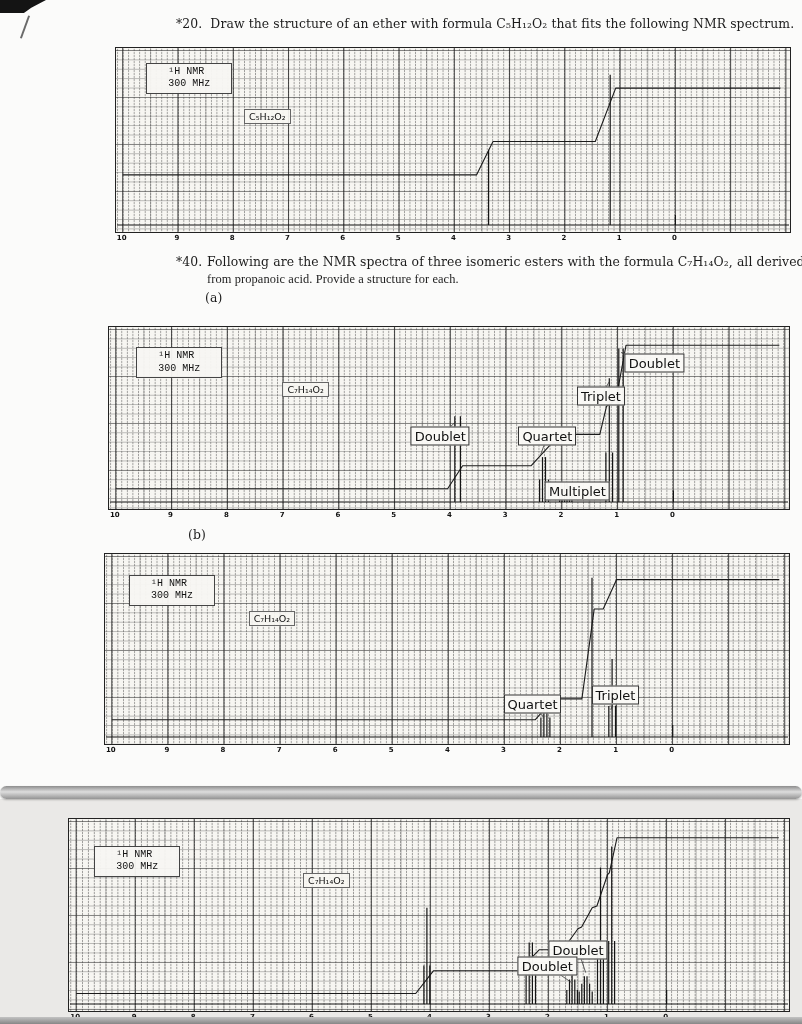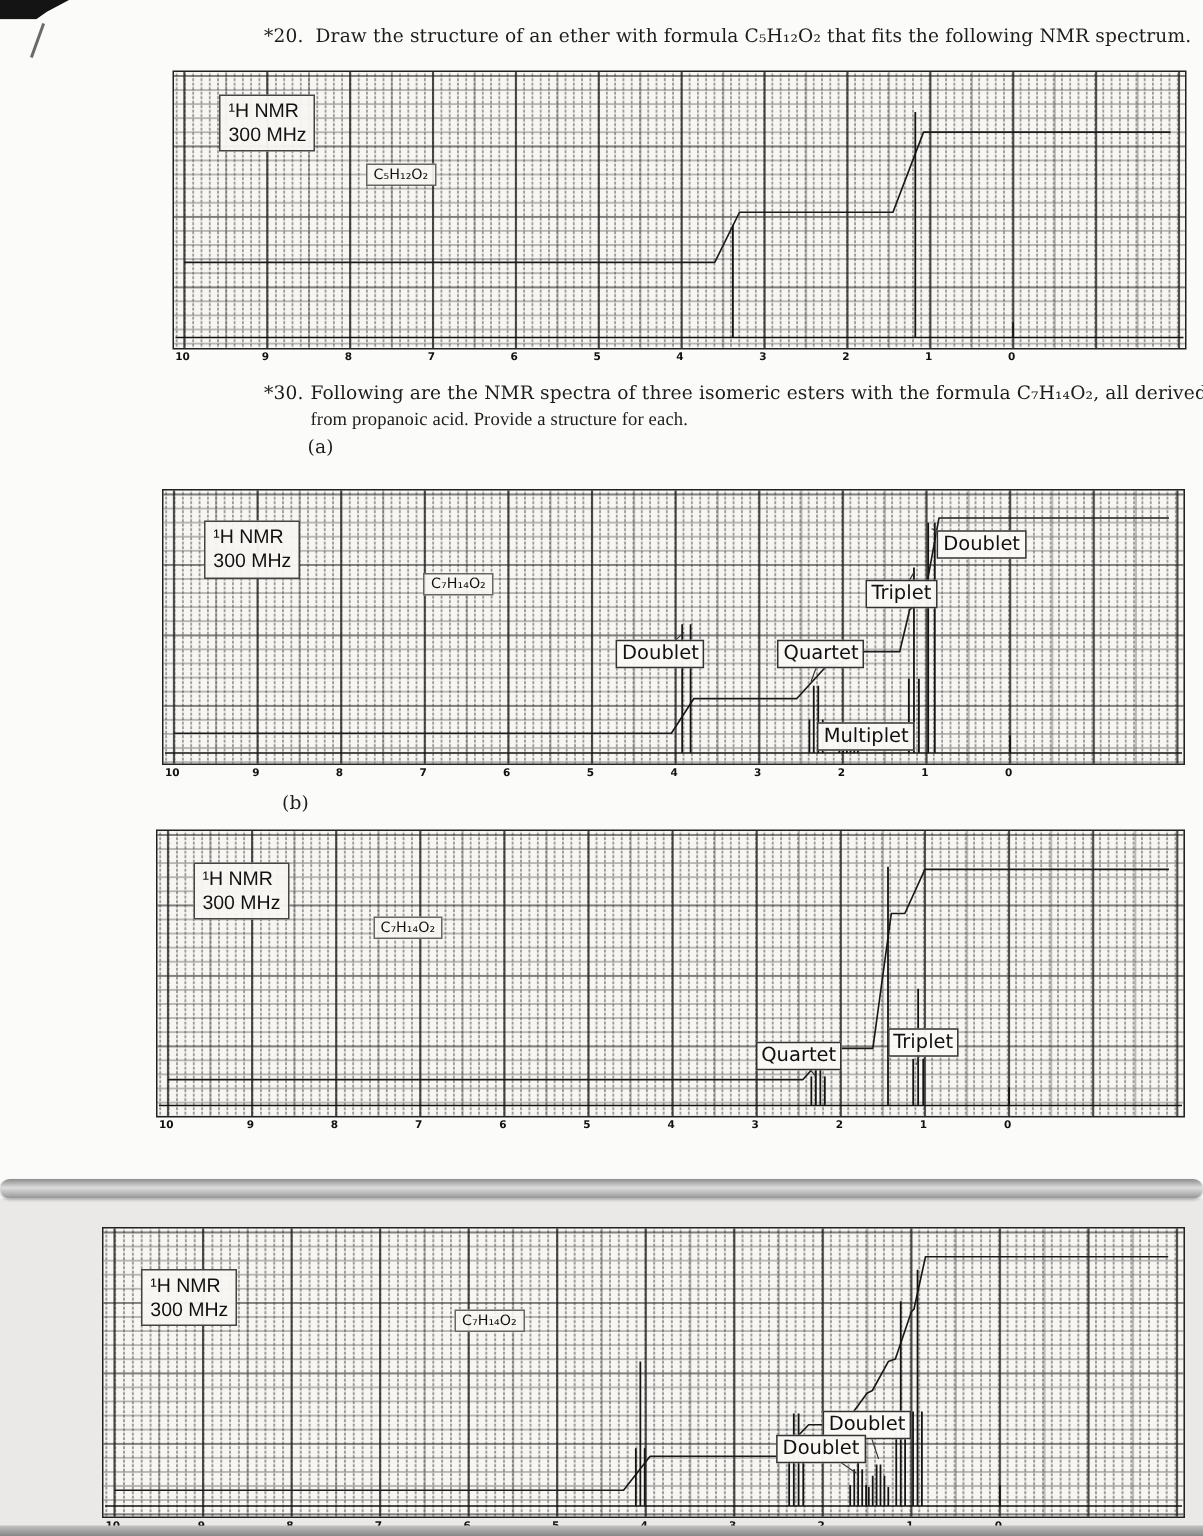--- a/index.html
+++ b/index.html
@@ -36,22 +36,22 @@
       100% 47px,
       100% 9.4px,
       100% 3px,
       0.82% 100%;
     background-position:1% 0, 1% 0, 0 2px, 0 2px, 0 0, 1% 0;
   }
   .plot svg{position:absolute;left:0;top:0;}
   .nmr-header{
     position:absolute;z-index:2;
     border:1px solid #444;background:rgba(247,246,242,.96);
-    padding:2px 5px;font-family:Liberation Sans, sans-serif;
-    font-size:13px;line-height:1.25;color:#111;white-space:nowrap;
+    padding:2px 21px;font-family:Liberation Mono, monospace;
+    font-size:10px;line-height:1.25;color:#111;white-space:nowrap;
   }
   .formula{
     position:absolute;z-index:2;
     border:1px solid #666;background:rgba(247,246,242,.92);
     padding:1px 4px;font-family:"DejaVu Sans",sans-serif;
     font-size:9.5px;color:#111;white-space:nowrap;
   }
   .ann{
     position:absolute;z-index:3;transform:translate(-50%,-50%);
     border:1px solid #333;background:rgba(250,249,246,.97);
@@ -121,21 +121,21 @@
       <span style="left: 227.812px;">6</span>
       <span style="left: 283.08px;">5</span>
       <span style="left: 338.348px;">4</span>
       <span style="left: 393.616px;">3</span>
       <span style="left: 448.884px;">2</span>
       <span style="left: 504.152px;">1</span>
       <span style="left: 559.42px;">0</span>
     </div>
 </div>
 
-<span class="ptext" style="left:176px;top:254px;">*30.</span>
+<span class="ptext" style="left:176px;top:254px;">*40.</span>
 <span class="ptext" style="left:207px;top:254px;">Following are the NMR spectra of three isomeric esters with the formula C₇H₁₄O₂, all derived</span>
 <span class="ptext" style="left:207px;top:272px;font-family:Liberation Serif, serif;">from propanoic acid. Provide a structure for each.</span>
 <span class="ptext" style="left:205px;top:290px;">(a)</span>
 <span class="ptext" style="left:188px;top:527px;">(b)</span>
 
 <div class="spectrum" style="left:108px;top:326px;width:682px;">
   <div class="plot" style="height:184px;">
     <div class="nmr-header" style="left:4%;top:11%;">
       <div>¹H NMR</div>
       <div>300 MHz</div>

